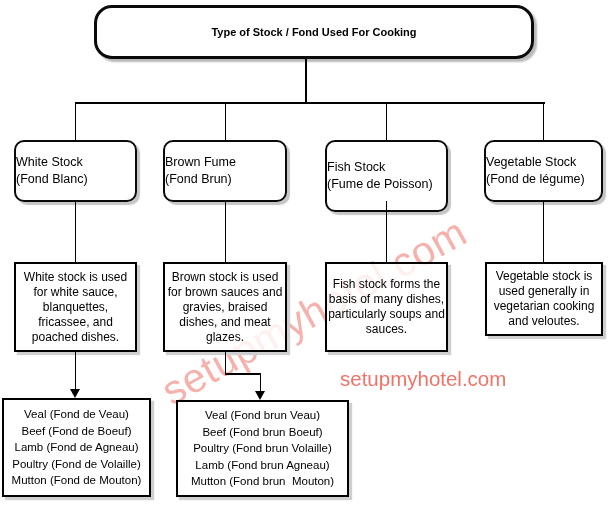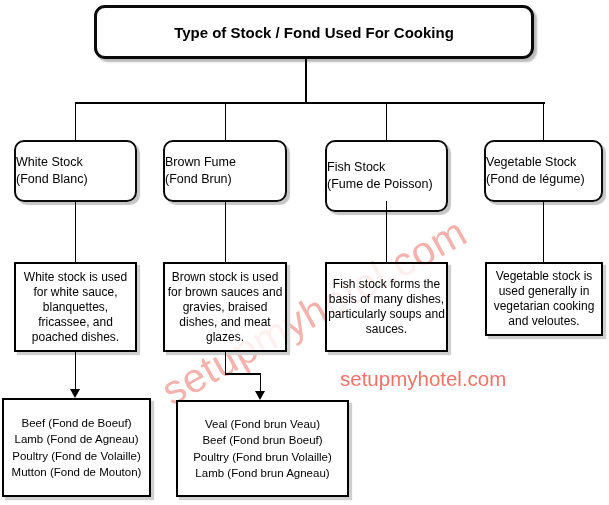--- a/index.html
+++ b/index.html
@@ -20,23 +20,23 @@
   
   .line{position:absolute;background:#000;z-index:3;}
   .arrow{
     position:absolute;width:0;height:0;z-index:3;
     border-left:5px solid transparent;border-right:5px solid transparent;
     border-top:9px solid #000;
   }
   
   .title-box{
     position:absolute;left:94px;top:5px;width:440px;height:54px;box-sizing:border-box;
-    background:rgba(255,255,255,.85);border:3.5px solid #0a0a0a;border-radius:11px;
+    background:rgba(255,255,255,.85);border:3.5px solid #0a0a0a;border-radius:18px;
     box-shadow:3px 3px 2px #b9b9b9;display:flex;align-items:center;justify-content:center;
-    font-weight:bold;font-size:15px;z-index:2;text-align:center;
+    font-weight:bold;font-size:11px;z-index:2;text-align:center;
   }
   .rbox{
     position:absolute;box-sizing:border-box;background:rgba(255,255,255,.85);
     border:2.5px solid #0a0a0a;border-radius:10px;box-shadow:3px 3px 1px #c6c6c6;
     display:flex;flex-direction:column;align-items:flex-start;justify-content:center;
     font-size:12.5px;line-height:17px;text-align:center;z-index:2;
   }
   .dbox{
     position:absolute;box-sizing:border-box;background:rgba(255,255,255,.8);
     border:2px solid #000;box-shadow:3px 3px 1px #cfcfcf;
@@ -122,25 +122,27 @@
       <div class="tline">sauces.</div>
     </div>
   <div class="dbox" style="left:485px;top:262px;width:118px;height:74px">
       <div class="tline">Vegetable stock is</div>
       <div class="tline">used generally in</div>
       <div class="tline">vegetarian cooking</div>
       <div class="tline">and veloutes.</div>
     </div>
 
   <div class="bbox" style="left:2px;top:398px;width:149px;height:99px">
+      <div class="tline">Veal (Fond de Veau)</div>
       <div class="tline">Beef (Fond de Boeuf)</div>
       <div class="tline">Lamb (Fond de Agneau)</div>
       <div class="tline">Poultry (Fond de Volaille)</div>
       <div class="tline">Mutton (Fond de Mouton)</div>
     </div>
   <div class="bbox" style="left:176px;top:400px;width:173px;height:97px">
       <div class="tline">Veal (Fond brun Veau)</div>
       <div class="tline">Beef (Fond brun Boeuf)</div>
       <div class="tline">Poultry (Fond brun Volaille)</div>
       <div class="tline">Lamb (Fond brun Agneau)</div>
+      <div class="tline">Mutton (Fond brun  Mouton)</div>
     </div>
 
 </div>
 
 </body></html>

